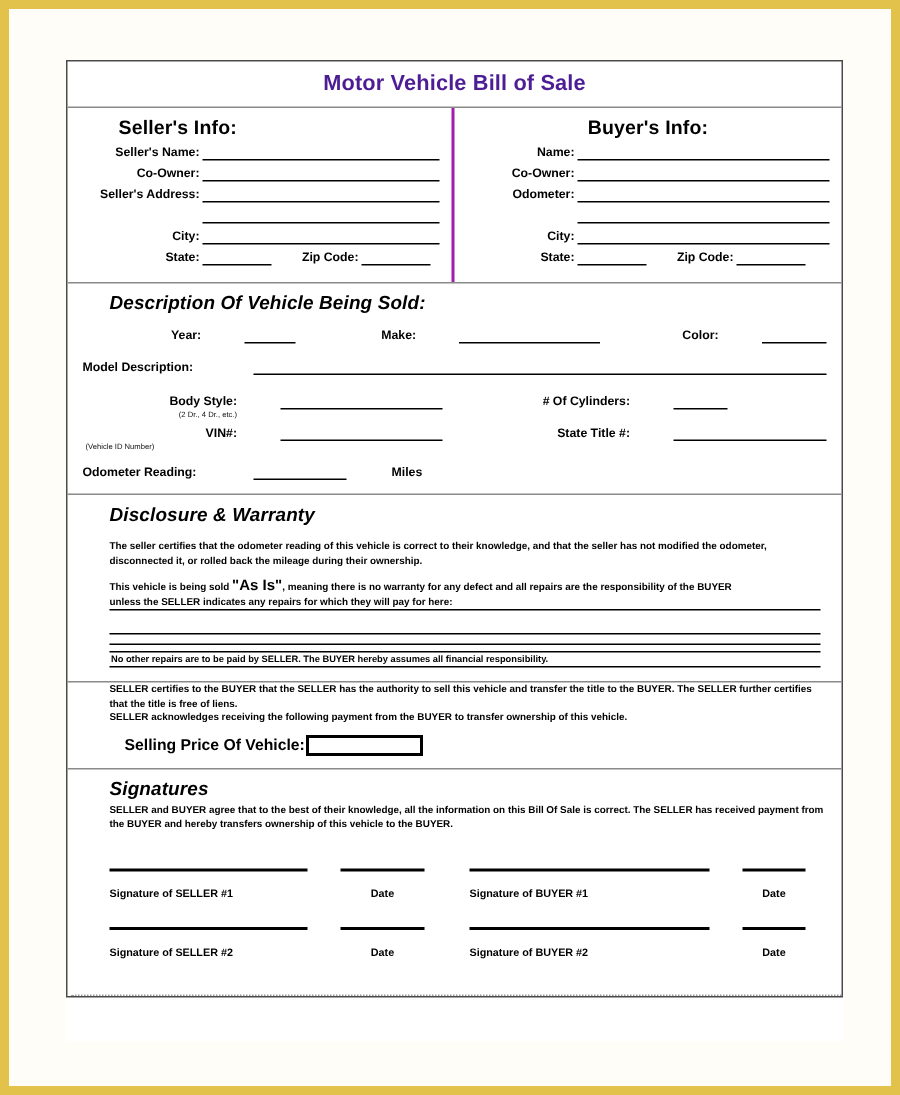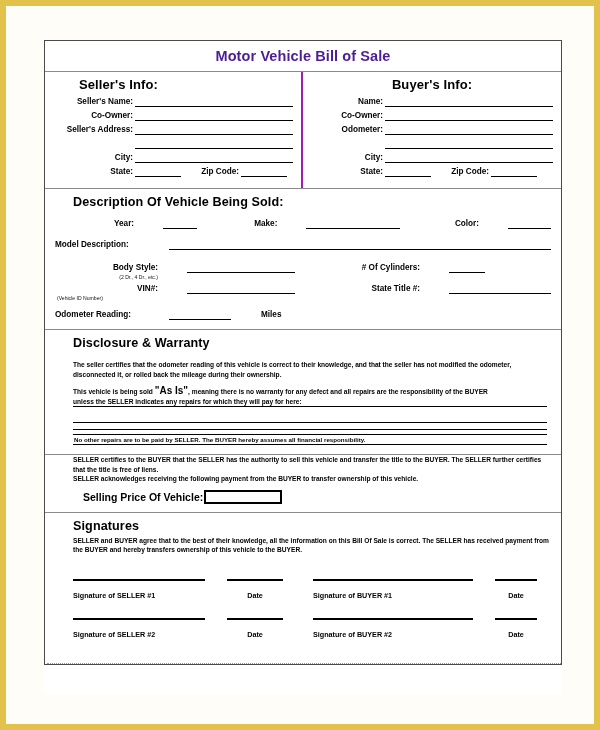--- a/index.html
+++ b/index.html
@@ -85,20 +85,21 @@
   .fline.short { flex: none; width: 46px; }
   .fline.zip   { flex: none; width: 46px; }
 
   
   .sec-h {
     font-size: 12.6px;
     font-weight: bold;
     margin: 0;
     padding: 6px 0 3px 28px;
     letter-spacing: .1px;
+    font-style: italic;
   }
 
   
   .veh { padding: 0 10px 9px 10px; }
   .vrow { display: flex; align-items: flex-end; margin-top: 7px; gap: 26px; }
   .vlabel {
     font-size: 8.2px; font-weight: bold;
     white-space: nowrap; text-align: right;
     padding-right: 3px; line-height: 10px;
   }

